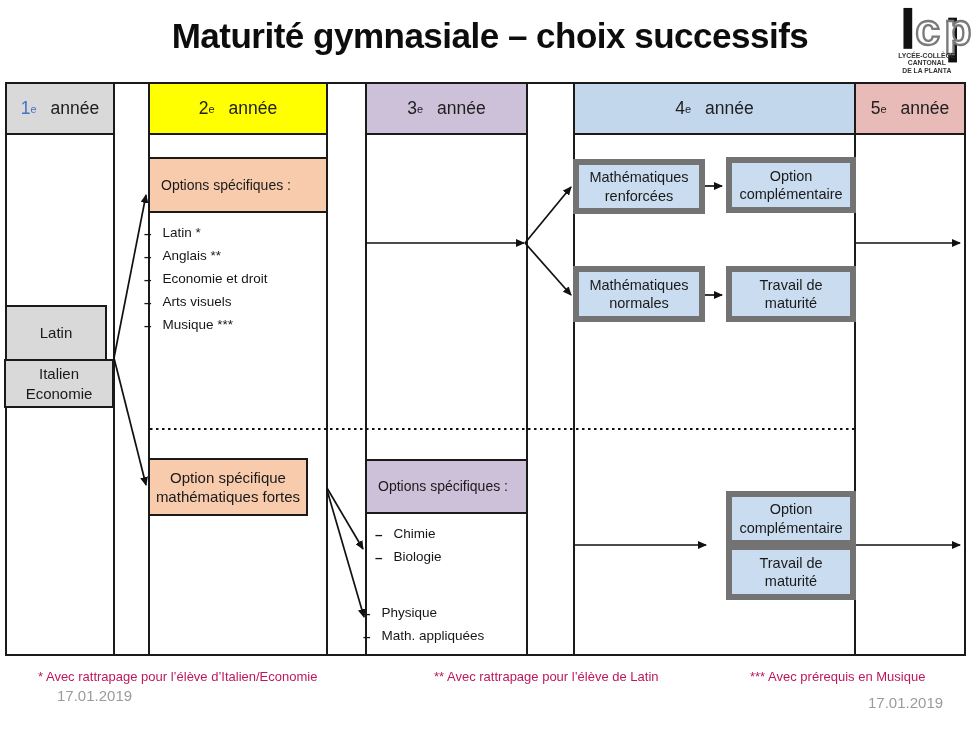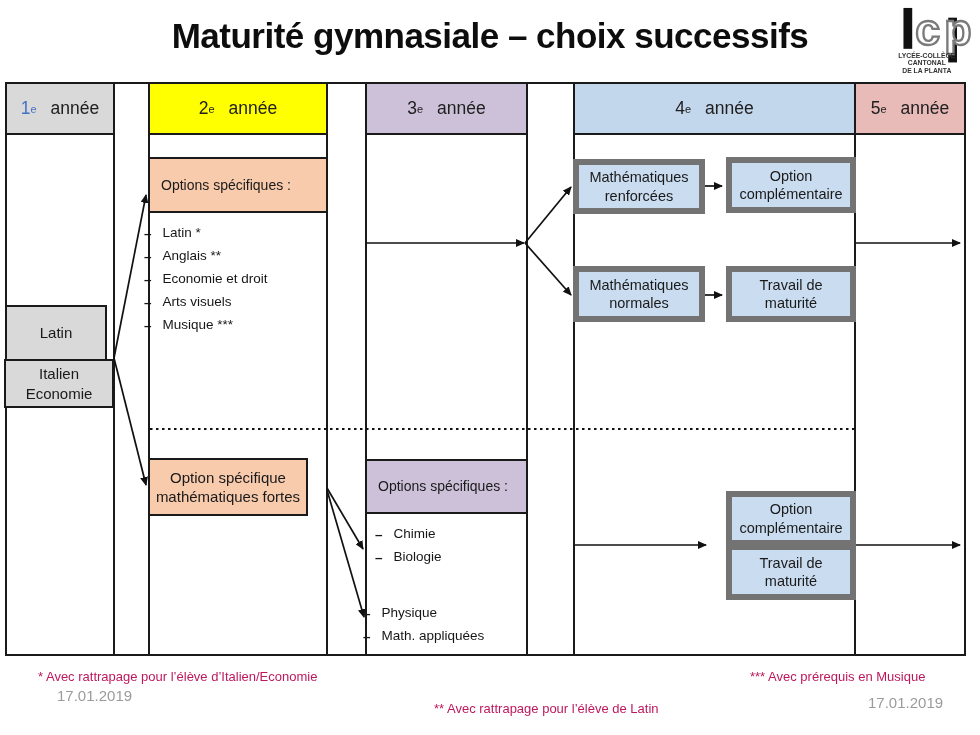--- a/index.html
+++ b/index.html
@@ -152,18 +152,18 @@
     <line x1="705" y1="186" x2="722" y2="186" stroke="#111" stroke-width="1.7" marker-end="url(#ah)"></line>
     <line x1="705" y1="295" x2="722" y2="295" stroke="#111" stroke-width="1.7" marker-end="url(#ah)"></line>
 
     <line x1="856" y1="243" x2="960" y2="243" stroke="#111" stroke-width="1.7" marker-end="url(#ah)"></line>
 
     <line x1="575" y1="545" x2="706" y2="545" stroke="#111" stroke-width="1.7" marker-end="url(#ah)"></line>
     <line x1="856" y1="545" x2="960" y2="545" stroke="#111" stroke-width="1.7" marker-end="url(#ah)"></line>
   </svg>
 
   <div class="abs note" style="left:38px;top:669px;">* Avec rattrapage pour l’élève d’Italien/Economie</div>
-  <div class="abs note" style="left:434px;top:669px;margin-top:32px;">** Avec rattrapage pour l’élève de Latin</div>
+  <div class="abs note" style="left:434px;top:669px;">** Avec rattrapage pour l’élève de Latin</div>
   <div class="abs note" style="left:750px;top:669px;">*** Avec prérequis en Musique</div>
   <div class="abs date" style="left:57px;top:687px;">17.01.2019</div>
   <div class="abs date" style="left:868px;top:694px;">17.01.2019</div>
 
 </div>
 
 </body></html>

